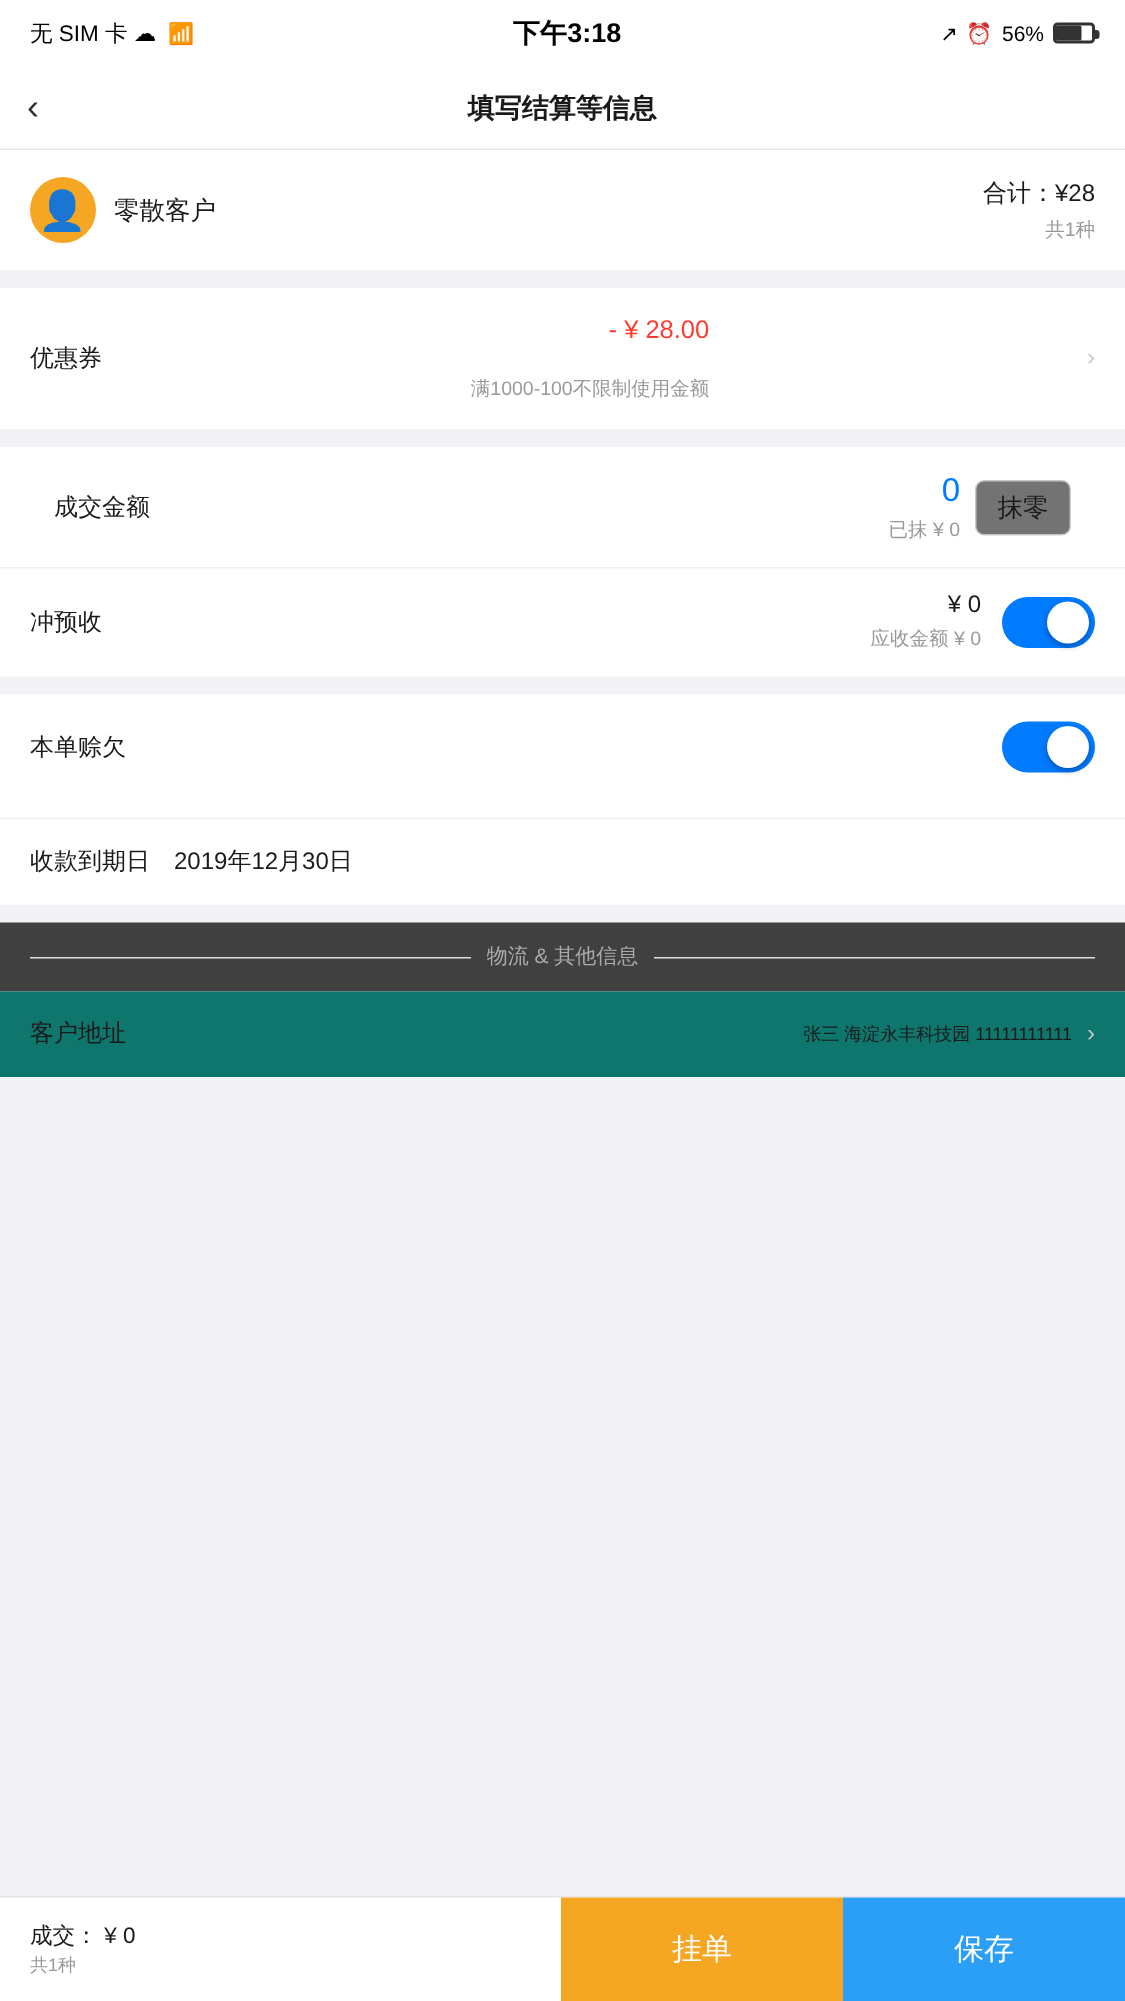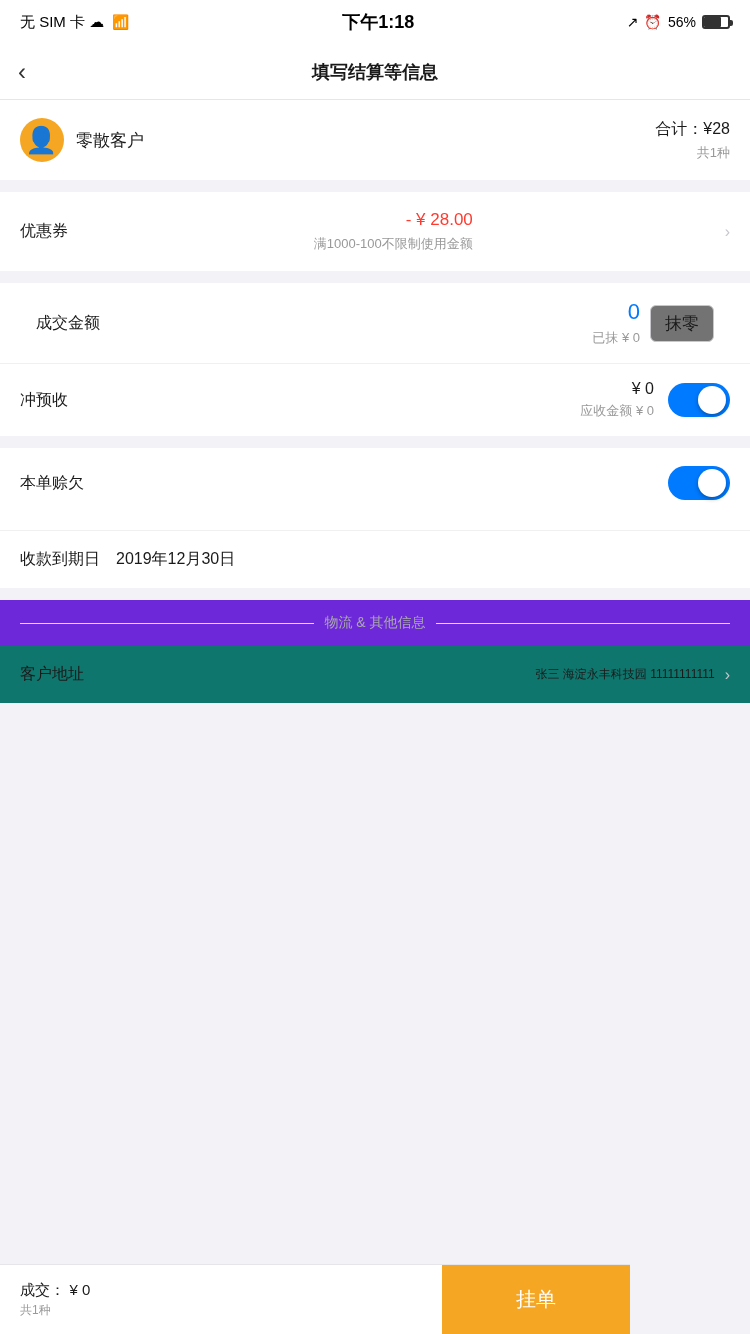--- a/index.html
+++ b/index.html
@@ -86,21 +86,21 @@
 
     
     .coupon-row {
       padding: 18px 20px;
       display: flex;
       align-items: center;
       justify-content: space-between;
     }
     .coupon-right { text-align: right; }
     .coupon-amount { font-size: 17px; color: #ff3b30; font-weight: 500; }
-    .coupon-desc { font-size: 13px; color: #999; margin-top: 5px; }
+    .coupon-desc { font-size: 13px; color: #999; margin-top: 20px; }
     .chevron { font-size: 16px; color: #c7c7cc; margin-left: 6px; }
 
     
     .transaction-section {
       background: #fff;
       margin-bottom: 12px;
     }
     .transaction-row {
       padding: 16px 36px;
       display: flex;
@@ -182,21 +182,21 @@
       border-top: 1px solid #f0f0f0;
       display: flex;
       align-items: center;
       gap: 16px;
     }
     .due-date-label { font-size: 16px; color: #1a1a1a; }
     .due-date-value { font-size: 16px; color: #1a1a1a; }
 
     
     .logistics-divider {
-      background: #6d28d9;
+      background: #404040;
       padding: 14px 20px;
       text-align: center;
       margin-bottom: 0;
     }
     .logistics-text { font-size: 14px; color: #aaa; }
     .logistics-line {
       display: flex;
       align-items: center;
       gap: 10px;
     }
@@ -212,21 +212,21 @@
       margin-bottom: 12px;
     }
     .address-label { font-size: 16px; color: #1a1a1a; white-space: nowrap; margin-right: 16px; }
     .address-value { font-size: 12px; color: #1a1a1a; flex: 1; }
     .address-right { display: flex; align-items: center; gap: 4px; }
 
     
     .bottom-bar {
       position: fixed;
       bottom: 0; left: 0;
-      width: 630px;
+      width: 750px;
       height: 70px;
       background: #fff;
       display: flex;
       align-items: center;
       border-top: 1px solid #e5e5ea;
     }
     .bottom-info {
       flex: 1;
       padding: 0 20px;
     }
@@ -254,21 +254,21 @@
     .wifi-icon { font-size: 14px; }
   </style>
 </head>
 <body>
 
 <div class="status-bar">
   <div class="status-left">
     <span>无 SIM 卡 ☁</span>
     <span class="wifi-icon">📶</span>
   </div>
-  <div class="status-center">下午1:18</div>
+  <div class="status-center">下午3:18</div>
   <div class="status-right">
     <span>↗</span>
     <span>⏰</span>
     <span>56%</span>
     <div class="battery-icon">
       <div class="battery-fill"></div>
     </div>
   </div>
 </div>
 
@@ -363,13 +363,14 @@
 
 <div class="bottom-bar">
   <div class="bottom-info">
     <div>
       <span class="bottom-deal">成交：</span>
       <span class="bottom-deal-amount">¥ 0</span>
     </div>
     <div class="bottom-count">共1种</div>
   </div>
   <button class="btn-suspend">挂单</button>
+  <button class="btn-save">保存</button>
 </div>
 
 </body></html>

